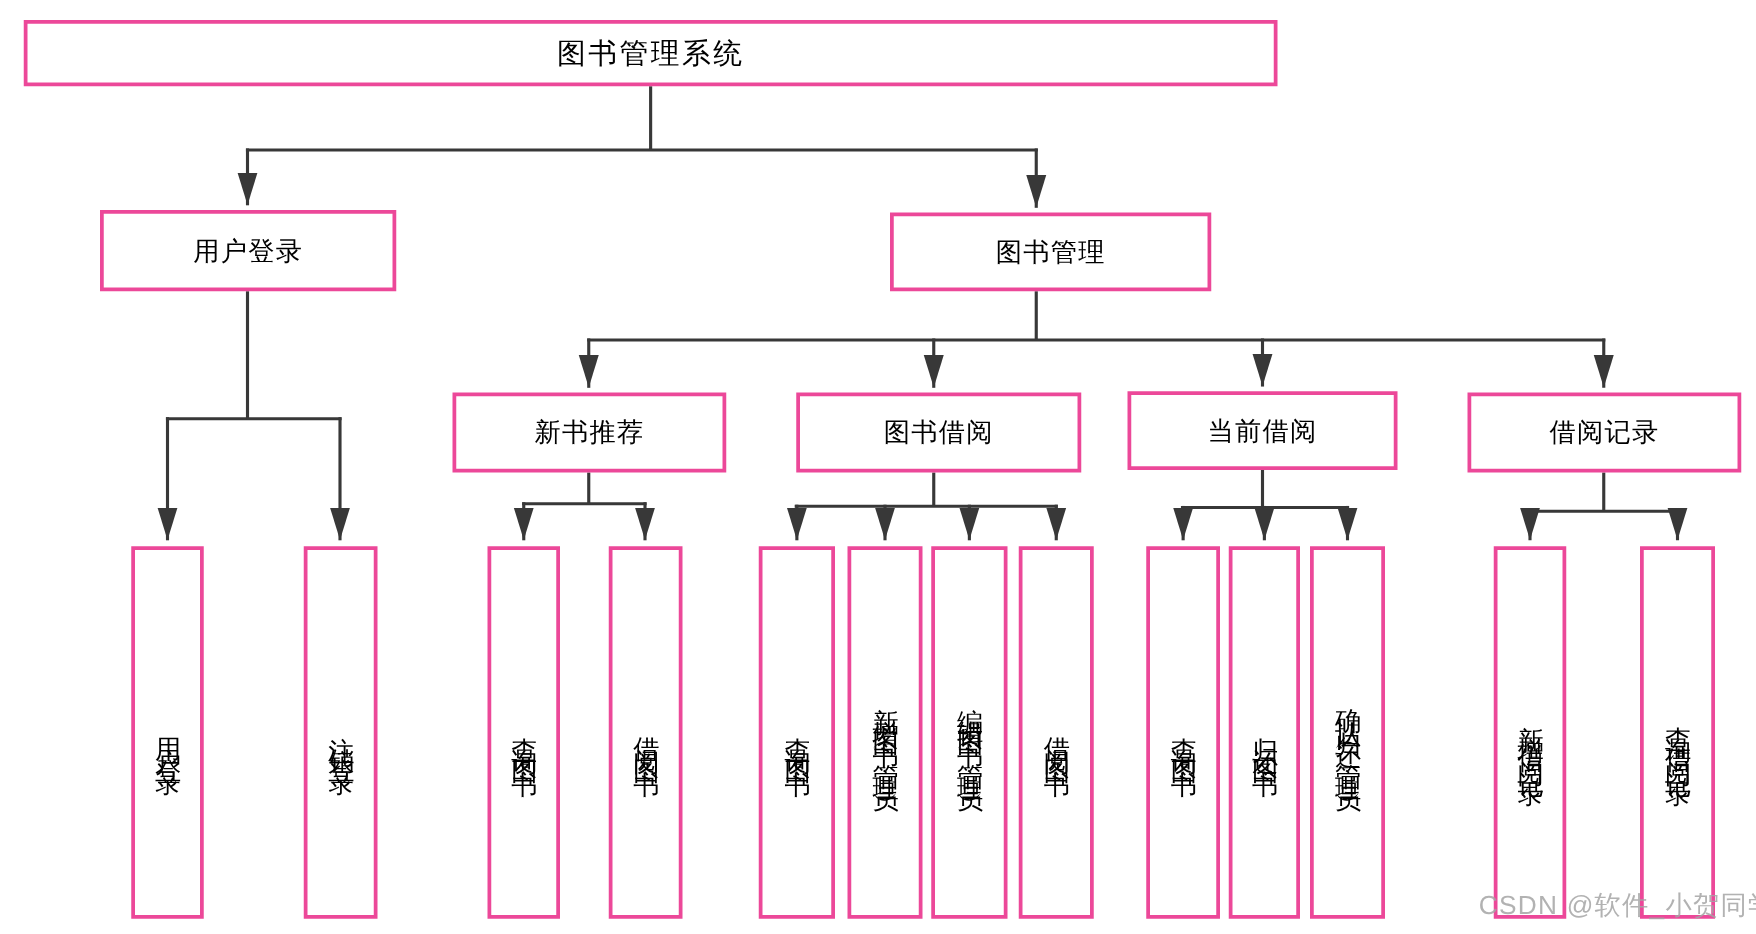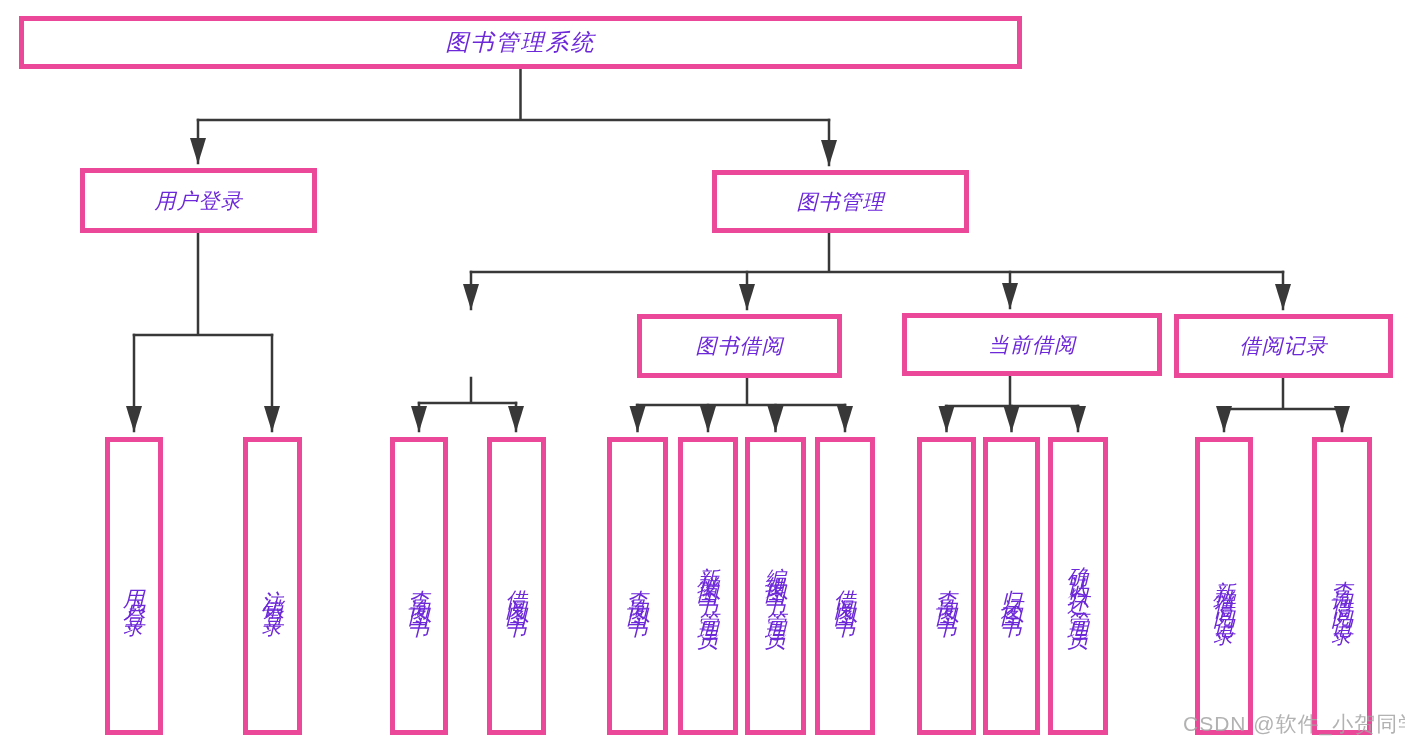--- a/index.html
+++ b/index.html
@@ -17,28 +17,27 @@
   }
   #wires {
     position: absolute;
     left: 0; top: 0;
     width: 1405px; height: 747px;
     z-index: 1;
   }
   .node {
     position: absolute;
     box-sizing: border-box;
-    border: 5px solid #ec4899;
+    border: 3px solid #ec4899;
     background: #ffffff;
     display: flex;
     align-items: center;
     justify-content: center;
-    color: #6d28d9;
+    color: #000000;
     z-index: 2;
-    font-style: italic;
   }
   .hnode { font-size: 21px; letter-spacing: 1px; }
   .root-node { font-size: 23px; letter-spacing: 2px; }
   .vnode .vtext {
     writing-mode: vertical-rl;
     text-orientation: mixed;
     font-size: 21px;
     line-height: 1;
     letter-spacing: 9px;
     margin-bottom: -9px;
@@ -106,24 +105,27 @@
     <span>图书管理系统</span>
   </div>
 
   <div class="node hnode" style="left:80px; top:168px; width:237px; height:65px;">
     <span>用户登录</span>
   </div>
   <div class="node hnode" style="left:712px; top:170px; width:257px; height:63px;">
     <span>图书管理</span>
   </div>
 
-  <div class="node hnode" style="left:637px; top:314px; width:205px; height:64px;">
+  <div class="node hnode" style="left:362px; top:314px; width:219px; height:64px;">
+    <span>新书推荐</span>
+  </div>
+  <div class="node hnode" style="left:637px; top:314px; width:228px; height:64px;">
     <span>图书借阅</span>
   </div>
-  <div class="node hnode" style="left:902px; top:313px; width:260px; height:63px;">
+  <div class="node hnode" style="left:902px; top:313px; width:216px; height:63px;">
     <span>当前借阅</span>
   </div>
   <div class="node hnode" style="left:1174px; top:314px; width:219px; height:64px;">
     <span>借阅记录</span>
   </div>
 
   <div class="node vnode" style="left:105px; top:437px; width:58px; height:298px;">
     <span class="vtext">用户登录</span>
   </div>
   <div class="node vnode" style="left:243px; top:437px; width:59px; height:298px;">

